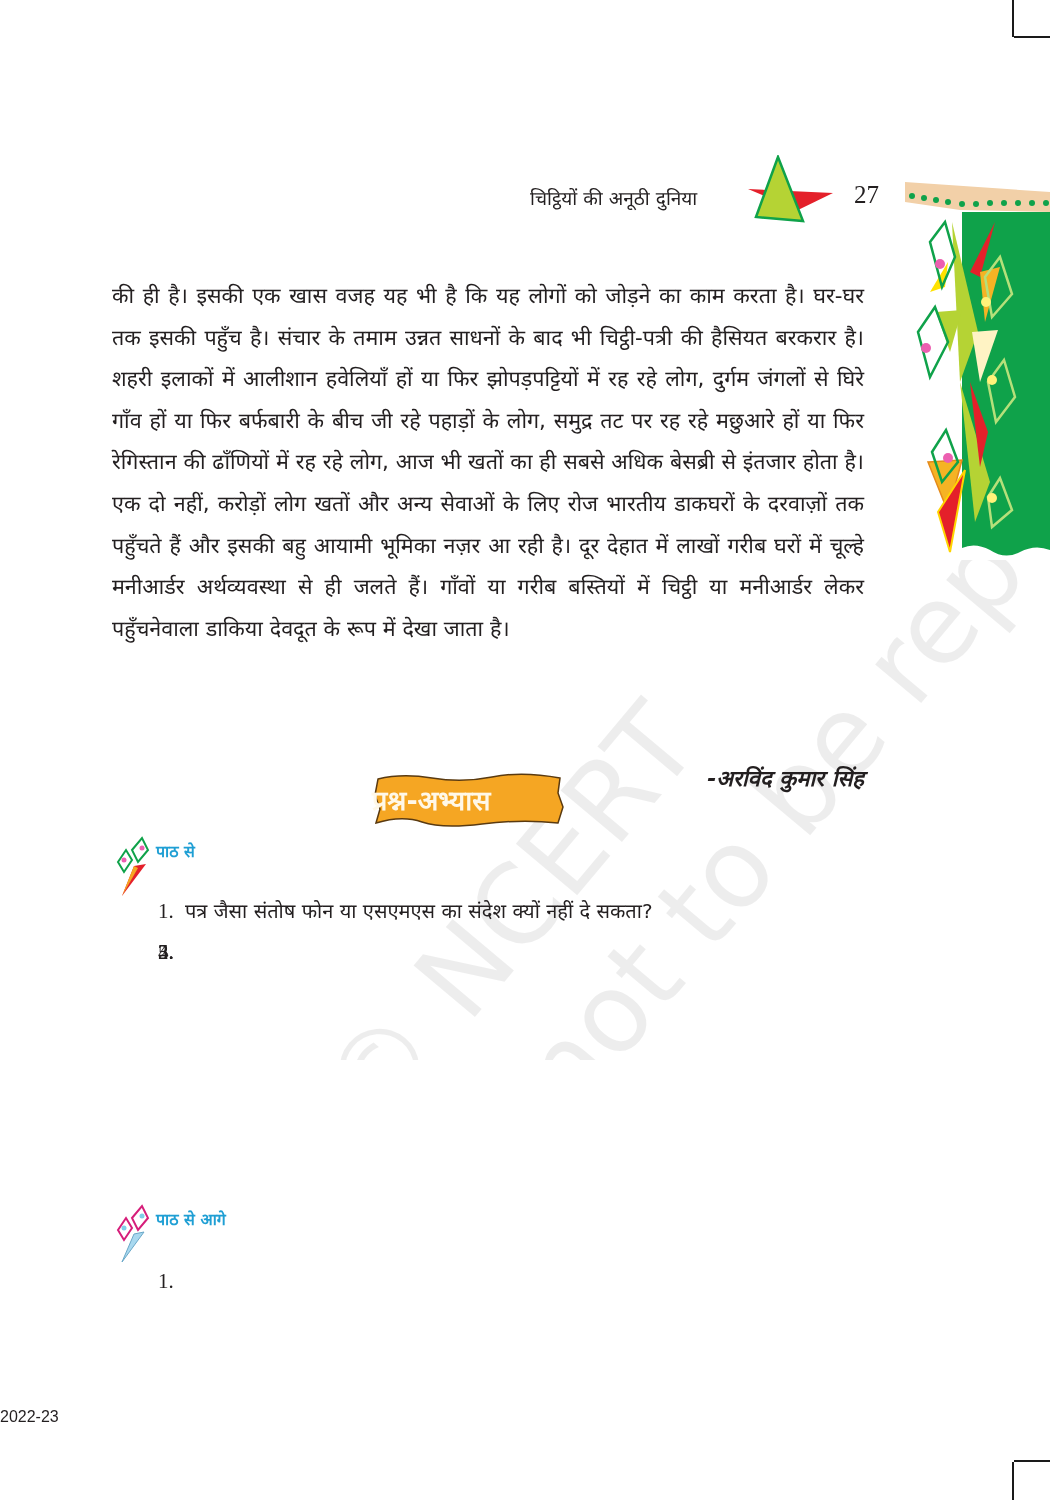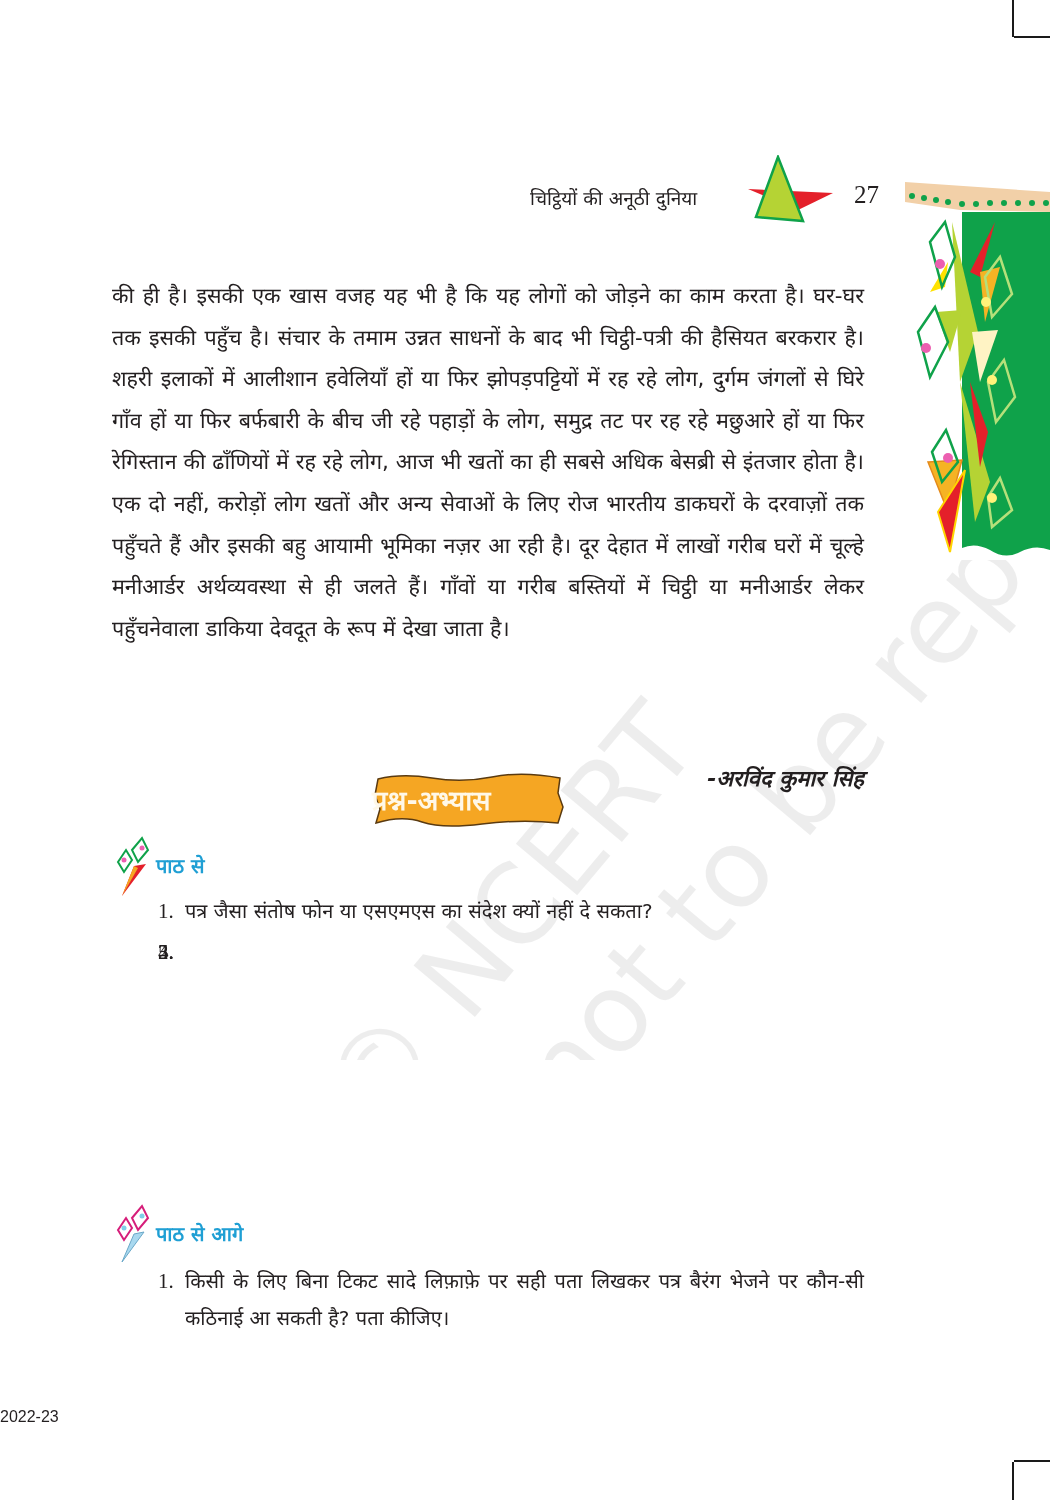--- a/index.html
+++ b/index.html
@@ -13,21 +13,21 @@
   .side-deco { position:absolute; left:900px; top:182px; }
   .body-text { position:absolute; left:112px; top:236px; width:752px;
                font-size:21.5px; line-height:41.6px; text-align:justify;
                font-family:"DejaVu Sans", sans-serif; text-align-last:left;margin-top:39px; }
   .body-text p { margin:0; text-align:justify; }
   .author { position:absolute; right:186px; top:722px; font-size:22px; font-weight:bold; font-style:italic; font-family:"DejaVu Sans", sans-serif;margin-top:40px; }
   .exercise-banner { position:absolute; left:372px; top:773px; width:194px; height:54px; }
   .exercise-banner svg { position:absolute; left:0; top:0; }
   .exercise-banner span { position:absolute; left:0; right:0; top:8px; text-align:left; color:#fff8e8; font-size:27px; font-weight:bold; font-family:"DejaVu Sans", sans-serif; }
   .section-head { position:absolute; left:112px; }
-  .section-head .title { position:absolute; left:44px; top:16px; font-size:20px; color:#1f9fd4; font-weight:bold; white-space:nowrap; font-family:"DejaVu Sans", sans-serif;text-align:right; }
+  .section-head .title { position:absolute; left:44px; top:4px; font-size:16px; color:#1f9fd4; font-weight:bold; white-space:nowrap; font-family:"DejaVu Sans", sans-serif;text-align:right; }
   .qlist { position:absolute; left:158px; width:706px; font-size:20px; line-height:37px; font-family:"DejaVu Sans", sans-serif; }
   .q { position:relative; padding-left:27px; margin:0 0 4px 0; text-align:justify; }
   .q .num { position:absolute; left:0; top:0; font-family:"Liberation Serif", serif; font-size:21px; }
   .year { position:absolute; left:0; right:0; top:1408px; text-align:left; font-size:16px; font-family:"Liberation Sans", sans-serif; }
   .watermark { position:absolute; left:150px; top:560px; width:900px; height:500px; pointer-events:none; }
 </style>
 </head>
 <body>
 
 <div class="crop" style="left:1012px;top:0;width:2px;height:37px;"></div>
@@ -135,16 +135,16 @@
     <path d="M6,26 L14,14 L20,24 L12,36 Z" fill="none" stroke="#d61e7a" stroke-width="2"></path>
     <path d="M20,14 L30,2 L36,14 L26,26 Z" fill="none" stroke="#d61e7a" stroke-width="2"></path>
     <circle cx="12" cy="24" r="2.5" fill="#7fcfe8"></circle>
       <circle cx="30" cy="12" r="2.5" fill="#7fcfe8"></circle>
     <polygon points="22,30 32,28 10,58" fill="#a8d8ef" stroke="#6aa8c8" stroke-width="1"></polygon>
   </svg>
   <span class="title">पाठ से आगे</span>
 </div>
 
 <div class="qlist" style="top:1263px;">
-  <div class="q"><span class="num">1.</span><span>किसी के लिए बिना टिकट सादे लिफ़ाफ़े पर सही पता लिखकर पत्र बैरंग भेजने पर कौन-सी कठिनाई आ सकती है? पता कीजिए।</span></div>
+  <div class="q"><span class="num">1.</span></div>
 </div>
 
 <div class="year">2022-23</div>
 
 </body></html>

